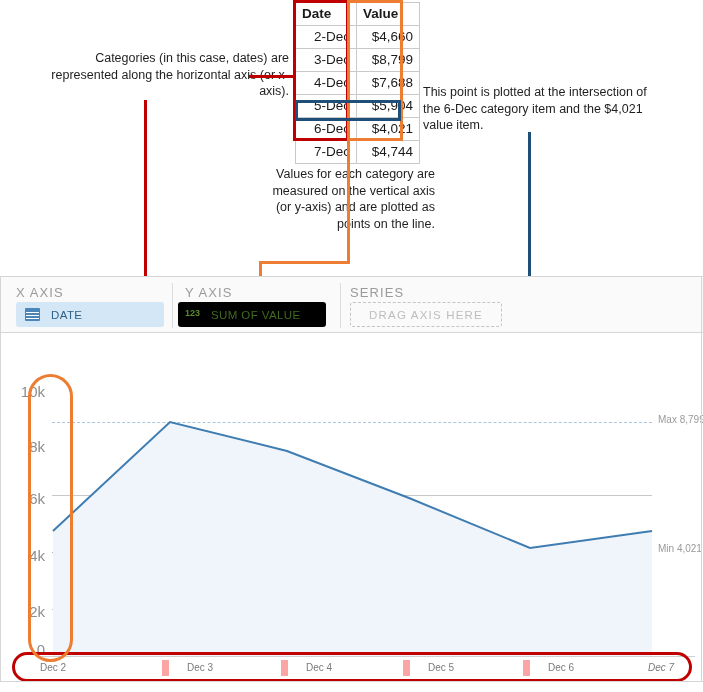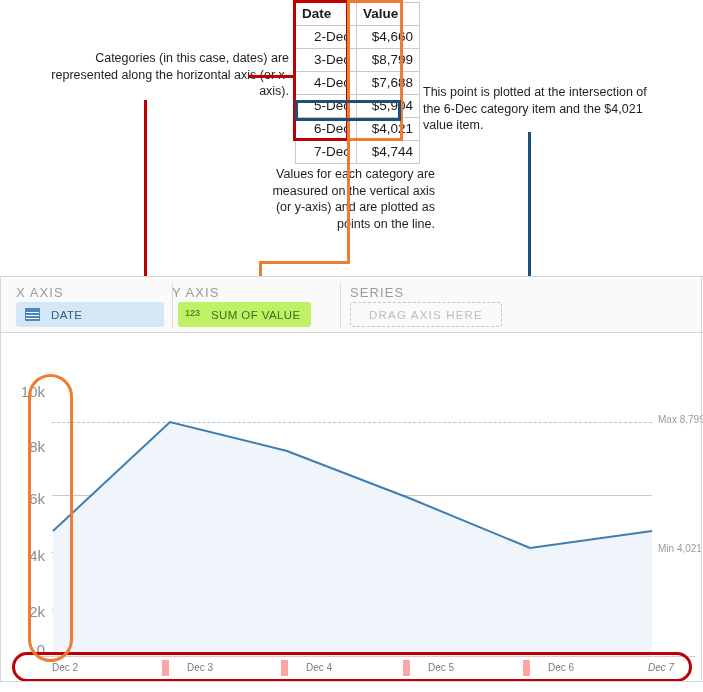--- a/index.html
+++ b/index.html
@@ -101,21 +101,21 @@
   .zone-label{
     position:absolute;top:8px;font-size:13px;letter-spacing:1.1px;
     color:#9a9a9a;font-weight:normal;
   }
   .pill{
     position:absolute;top:25px;height:25px;border-radius:3px;
     display:flex;align-items:center;font-size:11.5px;letter-spacing:.4px;
     box-sizing:border-box;
   }
   #pill-date{left:16px;width:148px;background:#d4e7f7;color:#2e5f86;}
-  #pill-value{left:178px;width:133px;background:#bef264;color:#3f6b1e;}
+  #pill-value{left:178px;width:148px;background:#000000;color:#3f6b1e;}
   #pill-series{
     left:350px;width:152px;background:transparent;color:#bdbdbd;
     border:1px dashed #c4c4c4;justify-content:center;letter-spacing:1.2px;
   }
   .pill-ico{
     width:15px;height:13px;margin-left:9px;margin-right:11px;
     display:inline-block;flex:0 0 auto;
   }
   .ico-cal{background:#4a86b8;border-radius:1px;position:relative;}
   .ico-cal:before{
@@ -232,21 +232,21 @@
 <div id="bl-arrow"></div>
 
 <div id="bk-v1"></div>
 <div id="bk-arrow"></div>
 
 <div id="dropzone">
   <div class="zone-sep" style="left:172px;"></div>
   <div class="zone-sep" style="left:340px;"></div>
 
   <div class="zone-label" style="left:16px;">X AXIS</div>
-  <div class="zone-label" style="left:172px;">Y AXIS</div>
+  <div class="zone-label" style="left:185px;">Y AXIS</div>
   <div class="zone-label" style="left:350px;">SERIES</div>
 
   <div class="pill" id="pill-date">
     <span class="pill-ico ico-cal"></span>
     <span>DATE</span>
   </div>
 
   <div class="pill" id="pill-value">
     <span class="pill-ico ico-123">123</span>
     <span>SUM OF VALUE</span>
@@ -272,21 +272,21 @@
 
 <div class="side-lab" style="top:414px;">Max 8,799</div>
 <div class="side-lab" style="top:543px;">Min 4,021</div>
 
 <svg class="abs" style="left:0;top:0;" width="703" height="692">
   <polygon points="53,531 170,422 287,451 409,498 530,548 652,531 652,657 53,657" fill="#eff5fa" stroke="none"></polygon>
   <polyline points="53,531 170,422 287,451 409,498 530,548 652,531" fill="none" stroke="#3e7cb1" stroke-width="2"></polyline>
 </svg>
 
 <div id="xstrip">
-  <div class="xlab last" style="left:12px;">Dec 2</div>
+  <div class="xlab last" style="left:0px;">Dec 2</div>
   <div class="xlab" style="left:122px;">Dec 3</div>
   <div class="xlab" style="left:241px;">Dec 4</div>
   <div class="xlab" style="left:363px;">Dec 5</div>
   <div class="xlab" style="left:483px;">Dec 6</div>
   <div class="xlab last" style="left:608px;font-style:italic;">Dec 7</div>
 </div>
 
 <div id="x-ellipse"></div>
 <div id="y-ellipse"></div>
 <div id="outer-frame"></div>

